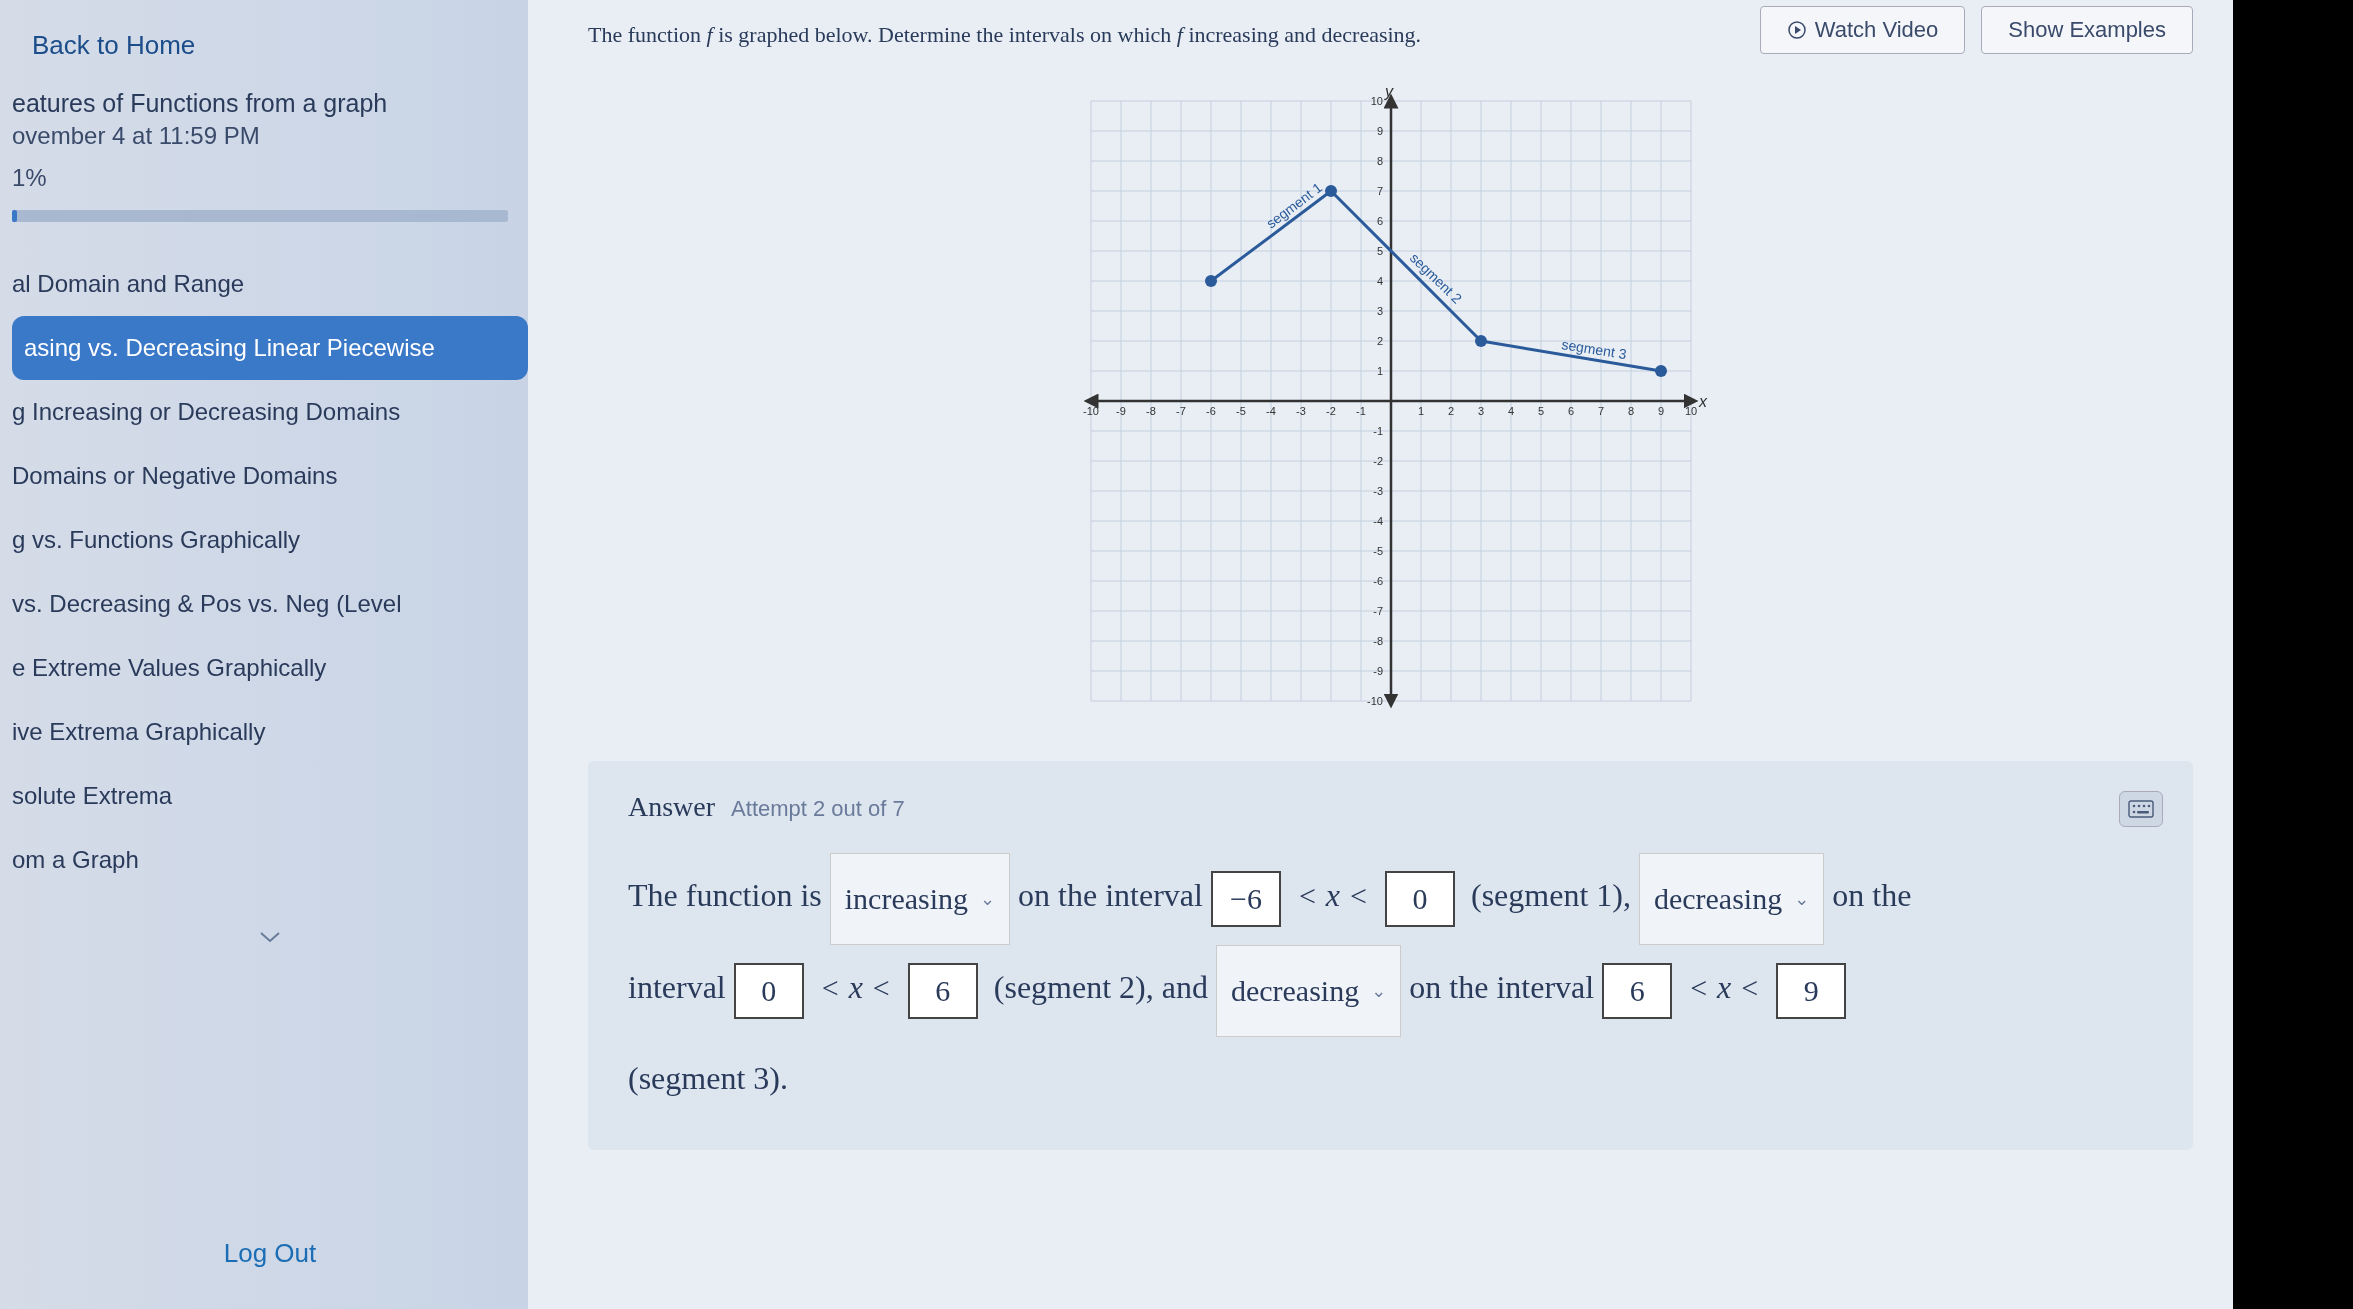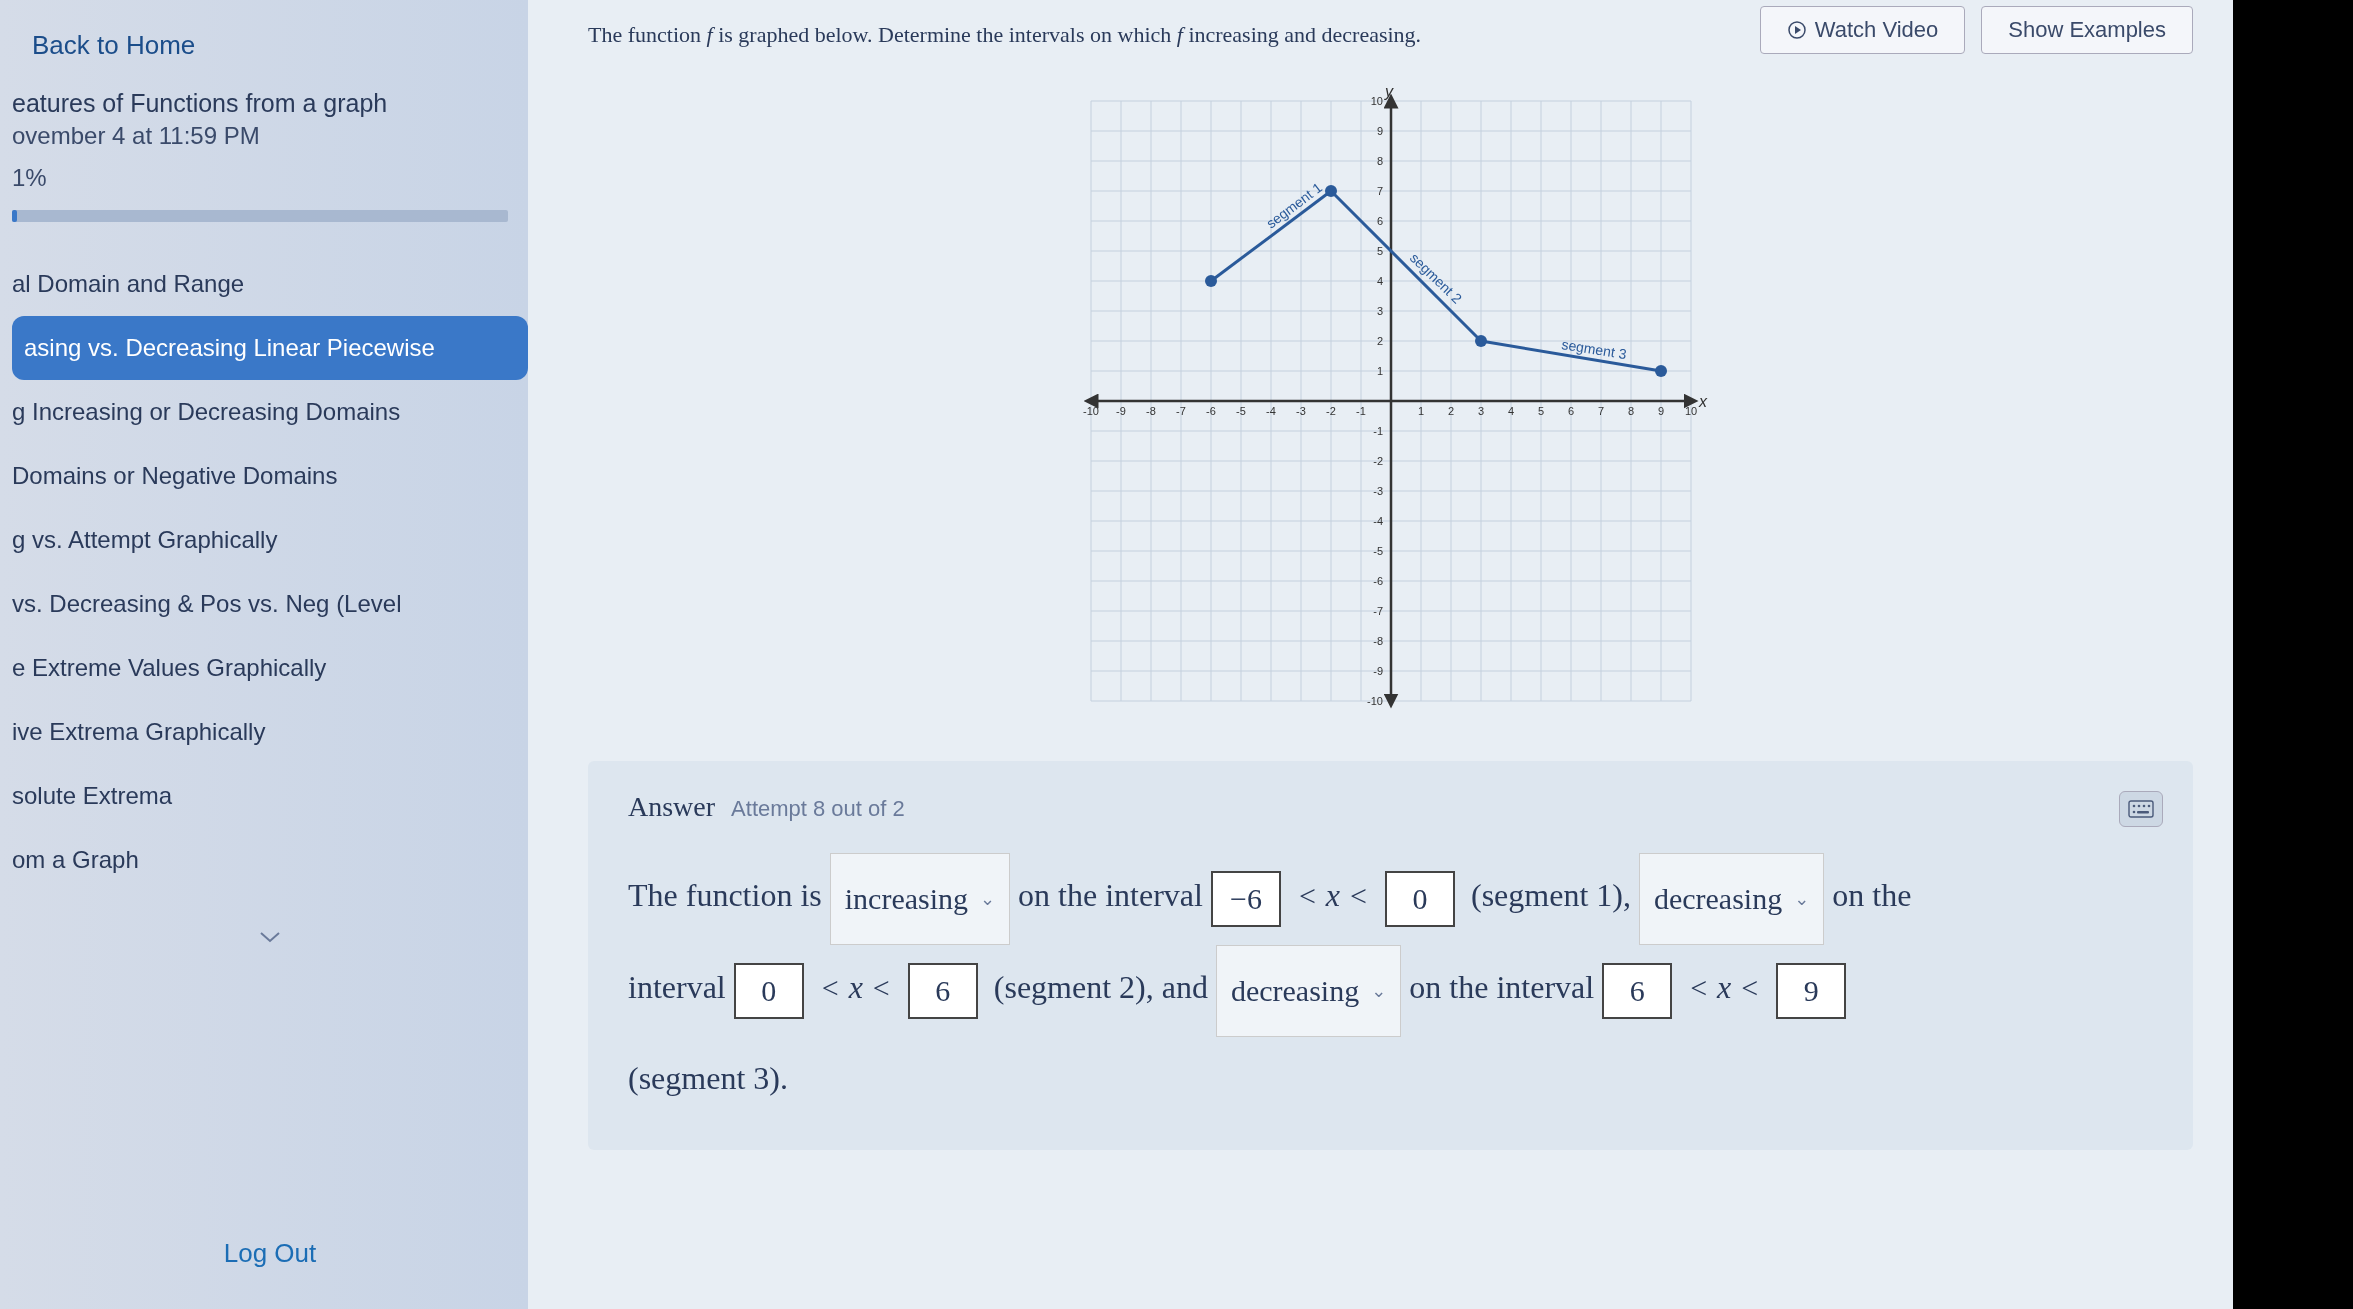--- a/index.html
+++ b/index.html
@@ -221,21 +221,21 @@
     <div class="percent">1%</div>
   </div>
   <div class="progress-bar">
     <div class="progress-fill"></div>
   </div>
   <ul class="nav-list">
     <li class="nav-item">al Domain and Range</li>
     <li class="nav-item active">asing vs. Decreasing Linear Piecewise</li>
     <li class="nav-item">g Increasing or Decreasing Domains</li>
     <li class="nav-item">Domains or Negative Domains</li>
-    <li class="nav-item">g vs. Attempt Graphically</li>
+    <li class="nav-item">g vs. Functions Graphically</li>
     <li class="nav-item">vs. Decreasing &amp; Pos vs. Neg (Level</li>
     <li class="nav-item">e Extreme Values Graphically</li>
     <li class="nav-item">ive Extrema Graphically</li>
     <li class="nav-item">solute Extrema</li>
     <li class="nav-item">om a Graph</li>
   </ul>
   <div class="expand">
     <svg width="22" height="14" viewBox="0 0 22 14">
         <path d="M2 3 L11 11 L20 3" stroke="#6a7a9a" stroke-width="2" fill="none"></path>
       </svg>
@@ -389,21 +389,21 @@
         <rect x="1" y="1" width="24" height="16" rx="2" fill="none" stroke="#4a5a7a" stroke-width="1.4"></rect>
         <circle cx="6" cy="6" r="1.3" fill="#4a5a7a"></circle>
           <circle cx="11" cy="6" r="1.3" fill="#4a5a7a"></circle>
           <circle cx="16" cy="6" r="1.3" fill="#4a5a7a"></circle>
           <circle cx="21" cy="6" r="1.3" fill="#4a5a7a"></circle>
         <circle cx="6" cy="12" r="1.3" fill="#4a5a7a"></circle>
           <rect x="9" y="11" width="12" height="2.5" rx="1" fill="#4a5a7a"></rect>
       </svg>
     </div>
     <div class="answer-header">
-      <span>Answer</span><span class="attempt">Attempt 8 out of 2</span>
+      <span>Answer</span><span class="attempt">Attempt 2 out of 7</span>
     </div>
     <div class="answer-body">
       <span>The function is </span>
       <span class="dropdown">
           <span>increasing</span>
           <span class="chev">⌄</span>
         </span>
       <span> on the interval </span>
       <span class="num-input">−6</span>
       <span class="rel">&lt;</span><span class="mathit">x</span><span class="rel">&lt;</span>

